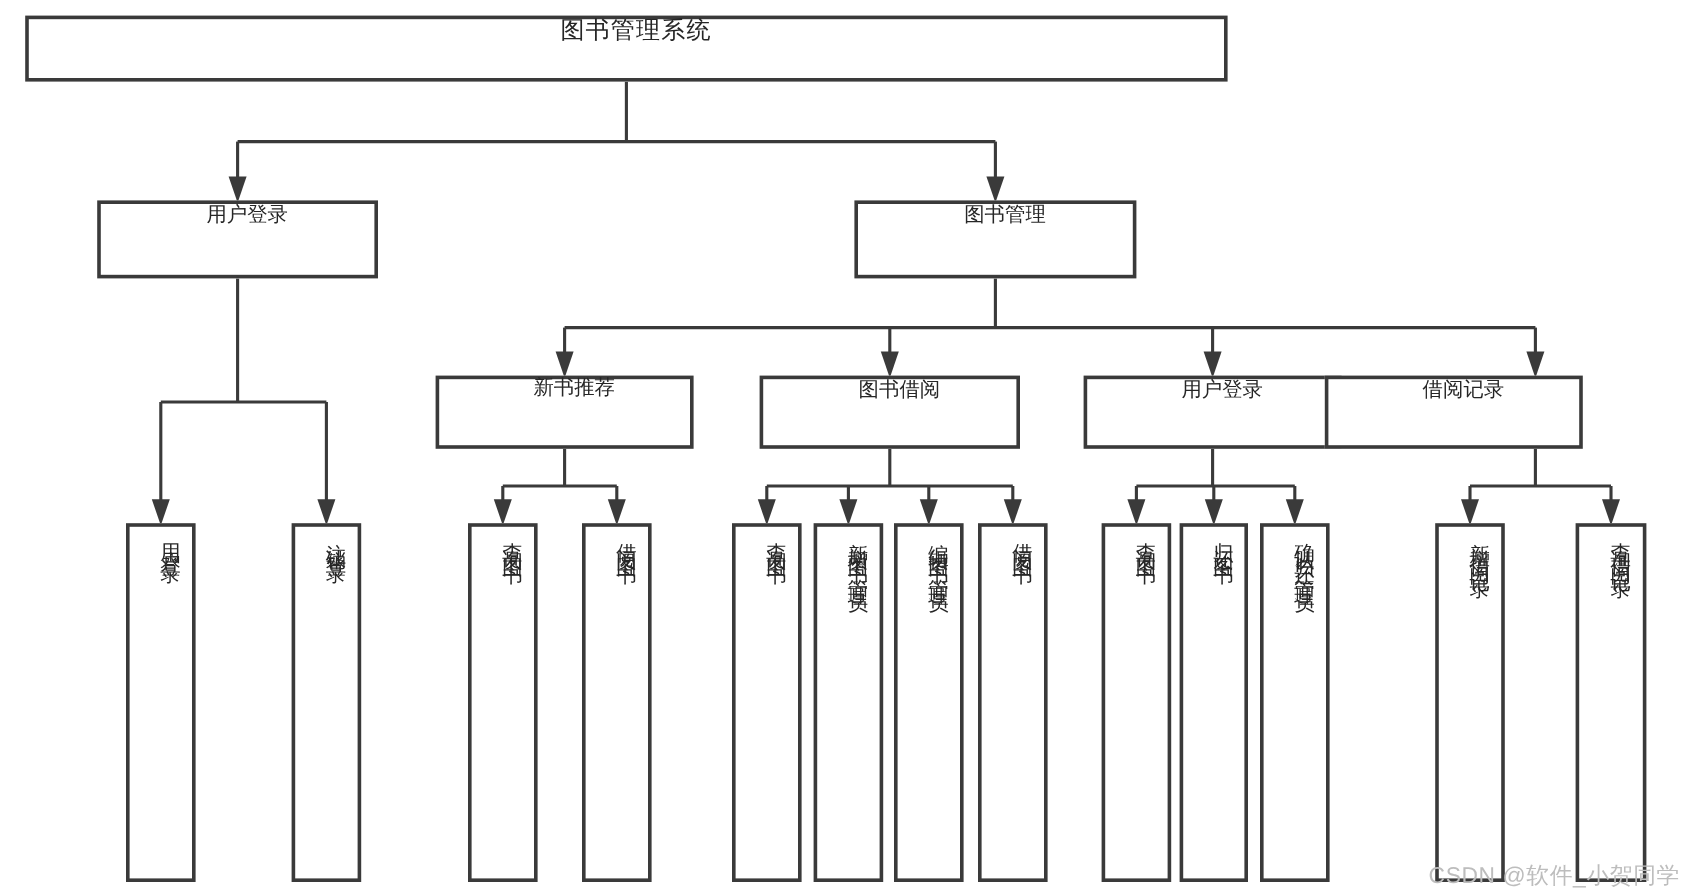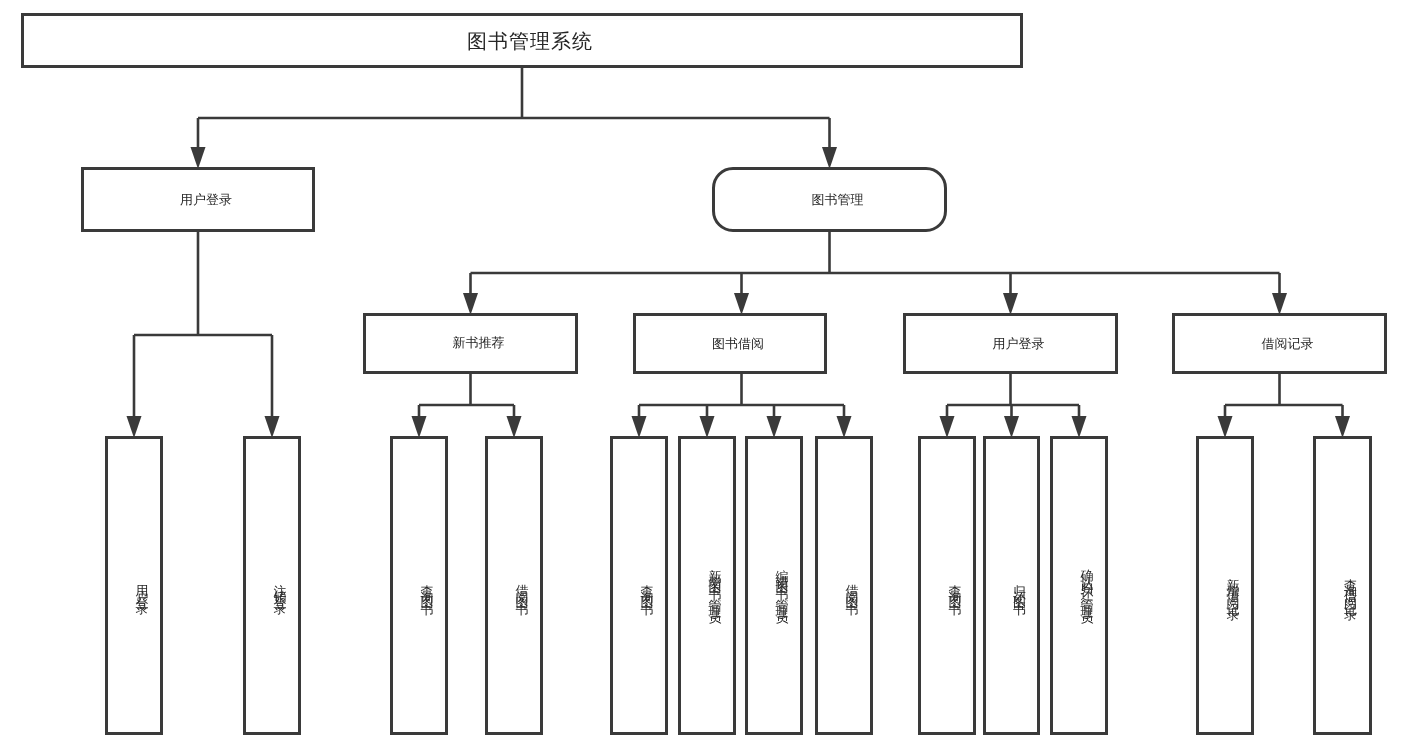--- a/index.html
+++ b/index.html
@@ -16,27 +16,27 @@
     font-family:"Liberation Sans","DejaVu Sans",sans-serif;
     overflow:hidden;
   }
   #edges{position:absolute;left:0;top:0;width:1405px;height:747px;}
   .node{
     position:absolute;
     box-sizing:border-box;
     border:3px solid var(--line);
     background:var(--bg);
     display:flex;
-    align-items:center;
+    align-items:flex-start;
     justify-content:center;
     color:var(--text);
     padding-left:16px;
   }
   .node .lbl{
-    font-size:13px;
+    font-size:17px;
     line-height:1;
     white-space:nowrap;
   }
   .node.root .lbl{font-size:20px;letter-spacing:1px;}
   .node.vert .lbl{
     writing-mode:vertical-lr;
     text-orientation:mixed;
     letter-spacing:6px;
     white-space:normal;
   }
@@ -107,33 +107,33 @@
       <line x1="1342.5" y1="405" x2="1342.5" y2="430" stroke="#3a3a3a" stroke-width="2.6"></line>
       <polygon points="1335,416 1350,416 1342.5,438" fill="#3a3a3a"></polygon>
     </svg>
   <div id="nodes">
       <div class="node root" style="left: 21px; top: 13px; width: 1002px; height: 55px;">
         <span class="lbl">图书管理系统</span>
       </div>
       <div class="node" style="left: 81px; top: 167px; width: 234px; height: 65px;">
         <span class="lbl">用户登录</span>
       </div>
-      <div class="node" style="left: 712px; top: 167px; width: 235px; height: 65px; border-radius: 21px;">
+      <div class="node" style="left: 712px; top: 167px; width: 235px; height: 65px;">
         <span class="lbl">图书管理</span>
       </div>
       <div class="node" style="left: 363px; top: 313px; width: 215px; height: 61px; font-family: Liberation Mono, monospace;">
         <span class="lbl">新书推荐</span>
       </div>
-      <div class="node" style="left: 633px; top: 313px; width: 194px; height: 61px;">
+      <div class="node" style="left: 633px; top: 313px; width: 217px; height: 61px;">
         <span class="lbl">图书借阅</span>
       </div>
       <div class="node" style="left: 903px; top: 313px; width: 215px; height: 61px;">
         <span class="lbl">用户登录</span>
       </div>
-      <div class="node" style="left: 1172px; top: 313px; width: 215px; height: 61px;">
+      <div class="node" style="left: 1104px; top: 313px; width: 215px; height: 61px;">
         <span class="lbl">借阅记录</span>
       </div>
       <div class="node vert" style="left: 105px; top: 436px; width: 58px; height: 299px;">
         <span class="lbl">用户登录</span>
       </div>
       <div class="node vert" style="left: 243px; top: 436px; width: 58px; height: 299px;">
         <span class="lbl">注销登录</span>
       </div>
       <div class="node vert" style="left: 390px; top: 436px; width: 58px; height: 299px;">
         <span class="lbl">查询图书</span>
@@ -162,13 +162,14 @@
       <div class="node vert" style="left: 1050px; top: 436px; width: 58px; height: 299px;">
         <span class="lbl">确认归还（管理员）</span>
       </div>
       <div class="node vert" style="left: 1196px; top: 436px; width: 58px; height: 299px;">
         <span class="lbl">新增借阅记录</span>
       </div>
       <div class="node vert" style="left: 1313px; top: 436px; width: 59px; height: 299px;">
         <span class="lbl">查询借阅记录</span>
       </div>
     </div>
+  <div class="watermark">CSDN @软件_小贺同学</div>
 </div>
 
 </body></html>

